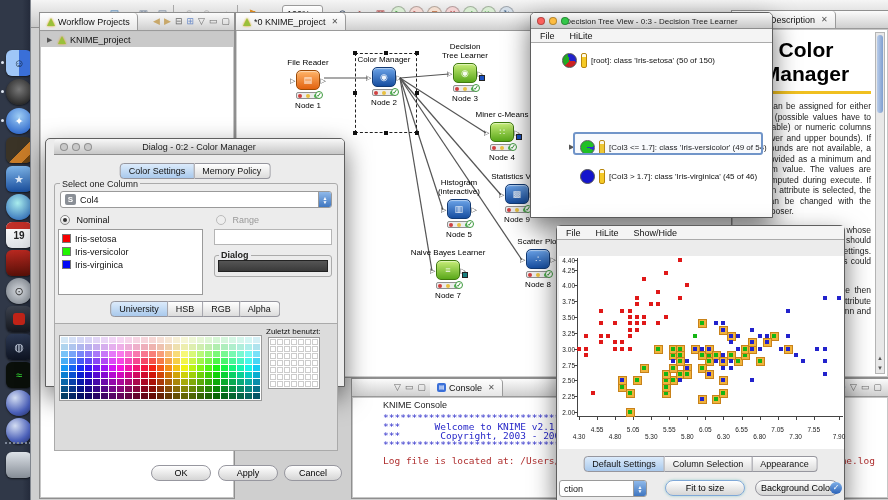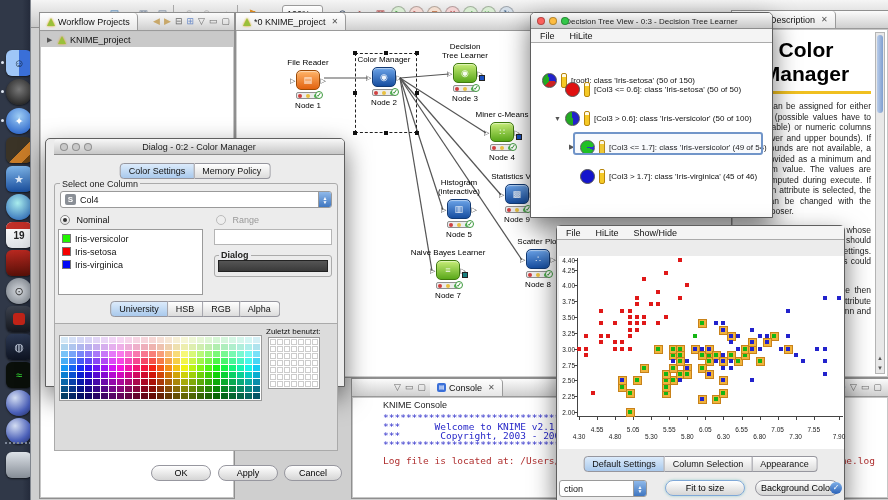--- a/index.html
+++ b/index.html
@@ -440,26 +440,26 @@
       <span>Col4</span>
       <span class="stepper">▲<br>▼</span>
     </div>
 
     <div style="position:absolute;left:14px;top:76px;font-size:9px;">
       <span class="radio on"></span>
       <span style="margin-left:4px;">Nominal</span>
     </div>
     <div id="dlg-entries" style="position:absolute;left:12px;top:90px;width:145px;height:66px;background:#fff;border:1px solid #9a9a9a;padding:2px 3px;">
         <div style="display: flex; align-items: center; gap: 4px; font-size: 9px; height: 13px;">
+          <span class="swatch" style="background: rgb(245, 0, 0);"></span>
+          <span>Iris-setosa</span>
+        </div>
+        <div style="display: flex; align-items: center; gap: 4px; font-size: 9px; height: 13px;">
           <span class="swatch" style="background: rgb(33, 245, 0);"></span>
           <span>Iris-versicolor</span>
-        </div>
-        <div style="display: flex; align-items: center; gap: 4px; font-size: 9px; height: 13px;">
-          <span class="swatch" style="background: rgb(245, 0, 0);"></span>
-          <span>Iris-setosa</span>
         </div>
         <div style="display: flex; align-items: center; gap: 4px; font-size: 9px; height: 13px;">
           <span class="swatch" style="background: rgb(0, 8, 245);"></span>
           <span>Iris-virginica</span>
         </div>
       </div>
 
     <div style="position:absolute;left:170px;top:76px;font-size:9px;color:#999;">
       <span class="radio dis"></span>
       <span style="margin-left:4px;">Range</span>
@@ -768,37 +768,25 @@
         <span class="light" style="background:#fdbc40"></span>
         <span class="light" style="background:#34c749"></span>
       </div>
       <span style="font-size:8px">Decision Tree View - 0:3 - Decision Tree Learner</span>
     </div>
     <div class="menubar" id="tw-menus">
         <span>File</span>
         <span>HiLite</span>
       </div>
     <div id="tree-rows" style="position:absolute;left:0;top:30px;right:0;bottom:0;background:#fff;">
-        <div class="dtrow" style="top: 6px; left: 0; margin-top: 20px;">
+        <div class="dtrow" style="top: 6px; left: 20px;">
           <span class="expander"></span>
           <span class="dtcircle" style="background: conic-gradient(from 220deg, rgb(34, 170, 34) 0deg, rgb(34, 170, 34) 34%, rgb(34, 34, 204) 34%, rgb(34, 34, 204) 67%, rgb(204, 34, 34) 67%, rgb(204, 34, 34) 100%);"></span>
           <span class="dtgauge"></span>
           <span class="dttext">[root]: class 'Iris-setosa' (50 of 150)</span>
-        </div>
-        <div class="dtrow" style="top: 35px; left: 23px;">
-          <span class="expander"></span>
-          <span class="dtcircle" style="background: rgb(224, 16, 16);"></span>
-          <span class="dtgauge"></span>
-          <span class="dttext">[Col3 &lt;= 0.6]:  class 'Iris-setosa' (50 of 50)</span>
-        </div>
-        <div class="dtrow" style="top: 64px; left: 23px;">
-          <span class="expander">▼</span>
-          <span class="dtcircle" style="background: conic-gradient(from 180deg, rgb(34, 170, 34) 0deg, rgb(34, 170, 34) 50%, rgb(34, 34, 204) 50%, rgb(34, 34, 204) 100%);"></span>
-          <span class="dtgauge"></span>
-          <span class="dttext">[Col3 &gt; 0.6]:  class 'Iris-versicolor' (50 of 100)</span>
         </div>
         <div class="dtrow" style="top: 93px; left: 38px;">
           <span class="expander">▶</span>
           <span class="dtcircle" style="background: conic-gradient(from 80deg, rgb(34, 34, 204) 0deg, rgb(34, 34, 204) 9%, rgb(21, 192, 21) 9%, rgb(21, 192, 21) 100%);"></span>
           <span class="dtgauge"></span>
           <span class="dttext">[Col3 &lt;= 1.7]:  class 'Iris-versicolor' (49 of 54)</span>
         </div>
         <div class="dtsel" style="left: 42px; top: 89px; width: 190px; height: 23px;"></div>
         <div class="dtrow" style="top: 122px; left: 38px;">
           <span class="expander"></span>

